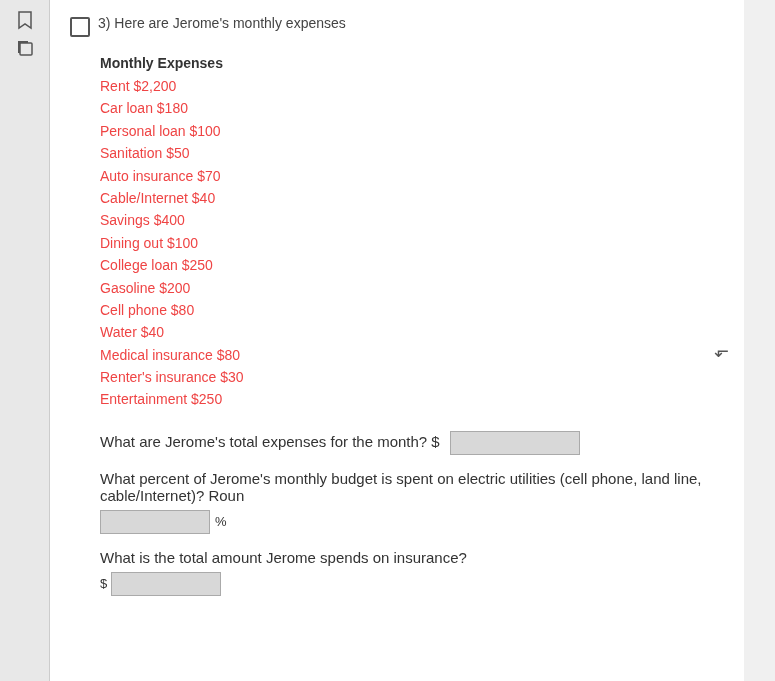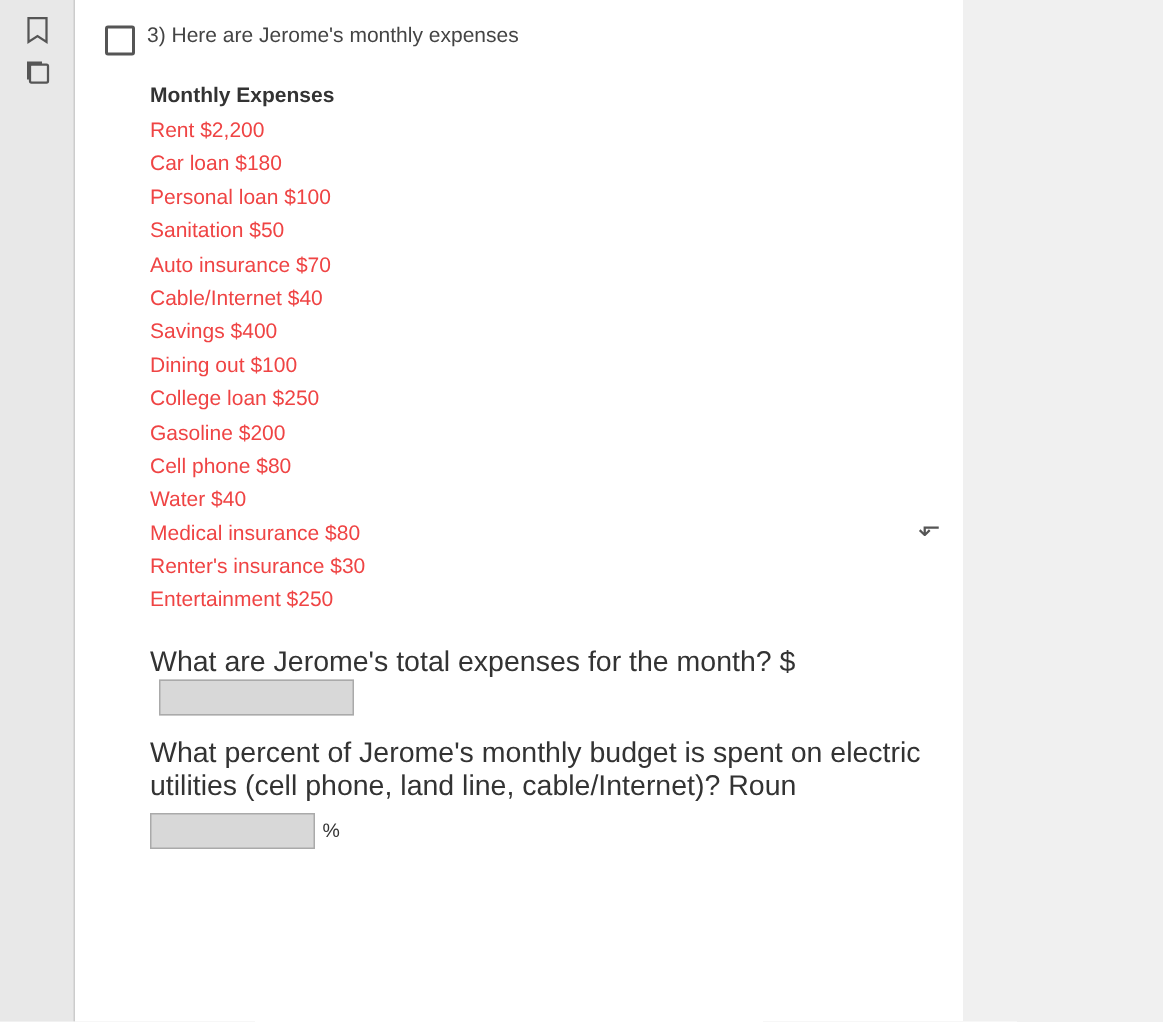--- a/index.html
+++ b/index.html
@@ -12,21 +12,21 @@
       background-color: #f0f0f0;
       font-family: Arial, sans-serif;
       font-size: 14px;
       color: #333;
       width: 775px;
       min-height: 681px;
     }
 
     .page-wrapper {
       display: flex;
-      width: 642px;
+      width: 744px;
       min-height: 681px;
       background: #f0f0f0;
     }
 
     .left-sidebar {
       width: 50px;
       background: #e8e8e8;
       border-right: 1px solid #ccc;
       display: flex;
       flex-direction: column;
@@ -96,21 +96,21 @@
     .questions-section {
       margin-left: 30px;
       margin-top: 20px;
     }
 
     .question-row {
       margin-bottom: 15px;
     }
 
     .question-text {
-      font-size: 19px;
+      font-size: 15px;
       color: #333;
       margin-bottom: 6px;
     }
 
     .answer-input-inline {
       display: inline-block;
       margin-left: 6px;
     }
 
     .input-box {
@@ -212,20 +212,27 @@
       </div>
 
       <div class="question-row">
         <div class="question-text">What percent of Jerome's monthly budget is spent on electric utilities (cell phone, land line, cable/Internet)? Roun</div>
         <div style="display:flex; align-items:center; margin-top:4px;">
           <input type="text" class="input-box-small" style="">
           <span class="percent-label">%</span>
         </div>
       </div>
 
+      <div class="question-row">
+        <div class="question-text">What is the total amount Jerome spends on insurance?</div>
+        <div class="dollar-prefix" style="margin-top:4px;">
+          <span>$</span>
+          <input type="text" class="input-box-small" style="">
+        </div>
+      </div>
 
     </div>
 
     <div class="cursor-indicator" style="right:15px; top:340px; position:absolute;">
       ⬐
     </div>
 
   </div>
 </div>
 

